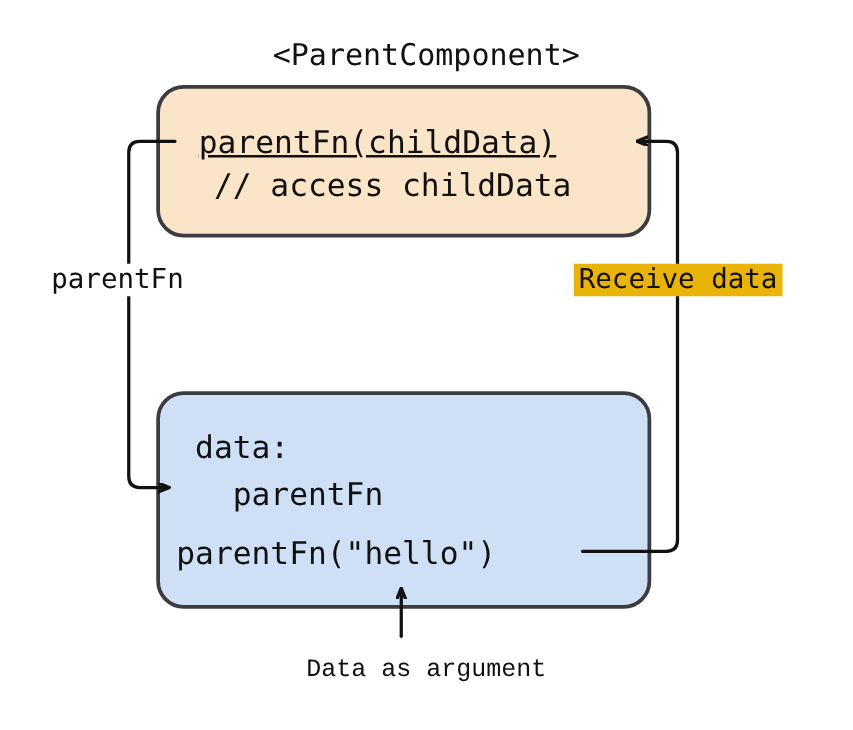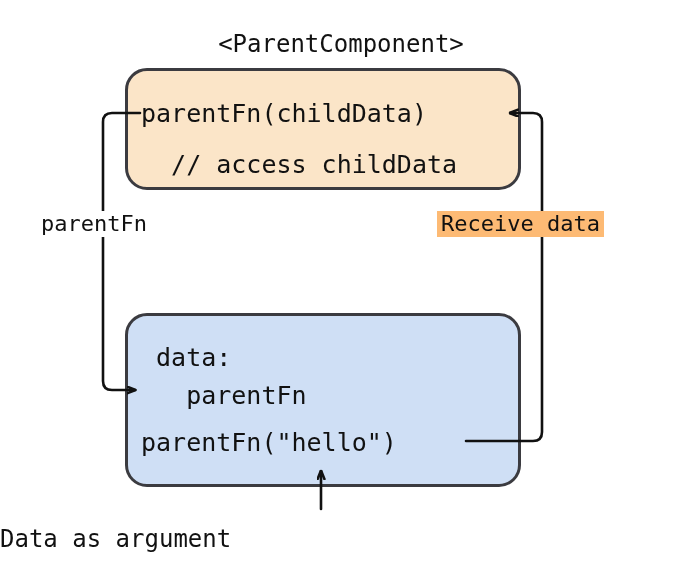--- a/index.html
+++ b/index.html
@@ -44,23 +44,25 @@
   }
   .box-code {
     font-size: 25px;
     letter-spacing: 0px;
   }
   .edge-label {
     font-size: 22px;
     letter-spacing: 0px;
   }
   .center-label {
+    text-align: center;
     width: 682px;
     left: 0;
-    font-size: 24px;
+    font-size: 20px;
+    font-family: Liberation Mono, monospace;
   }
   .box-shape {
     position: absolute;
     box-sizing: border-box;
     border: 3px solid #3b3b40;
     border-radius: 22px;
   }
   #parent-box {
     left: 125px;
     top: 68px;
@@ -93,29 +95,29 @@
     <path d="M 140 113 L 112 113 Q 103 113 103 122 L 103 381 Q 103 390 112 390 L 135 390" fill="none" stroke="#111111" stroke-width="2.6" stroke-linecap="round" stroke-linejoin="round" marker-end="url(#arrowhead)"></path>
 
     <path d="M 466 441 L 533 441 Q 542 441 542 432 L 542 122 Q 542 113 533 113 L 510 113" fill="none" stroke="#111111" stroke-width="2.6" stroke-linecap="round" stroke-linejoin="round" marker-end="url(#arrowhead)"></path>
 
     <path d="M 321 509 L 321 471" fill="none" stroke="#111111" stroke-width="2.6" stroke-linecap="round" stroke-linejoin="round" marker-end="url(#arrowhead)"></path>
   </svg>
 
   <div class="txt title-label" style="top:32px;">&lt;ParentComponent&gt;</div>
 
 
-  <div class="txt box-code" style="left:141px; top:101px;">parentFn(childData)</div>
+  <div class="txt box-code" style="left:159px; top:101px;text-decoration:underline;">parentFn(childData)</div>
 
-  <div class="txt box-code" style="left:141px; top:152px;">  // access childData</div>
+  <div class="txt box-code" style="left:141px; top:136px;">  // access childData</div>
 
   <div class="txt box-code" style="left:141px; top:345px;"> data:</div>
 
   <div class="txt box-code" style="left:141px; top:383px;">   parentFn</div>
 
   <div class="txt box-code" style="left:141px; top:430px;">parentFn("hello")</div>
 
   <div class="txt edge-label" style="left:37px; top:211px; background:#ffffff; padding:2px 4px;">parentFn</div>
 
-  <div class="txt edge-label" style="left:437px; top:211px; background:#fdba74; padding:2px 4px;">Receive data</div>
+  <div class="txt edge-label" style="left:459px; top:211px; background:#eab308; padding:2px 4px;">Receive data</div>
 
   <div class="txt center-label" style="top:527px;">Data as argument</div>
 
 </div>
 
 </body></html>

